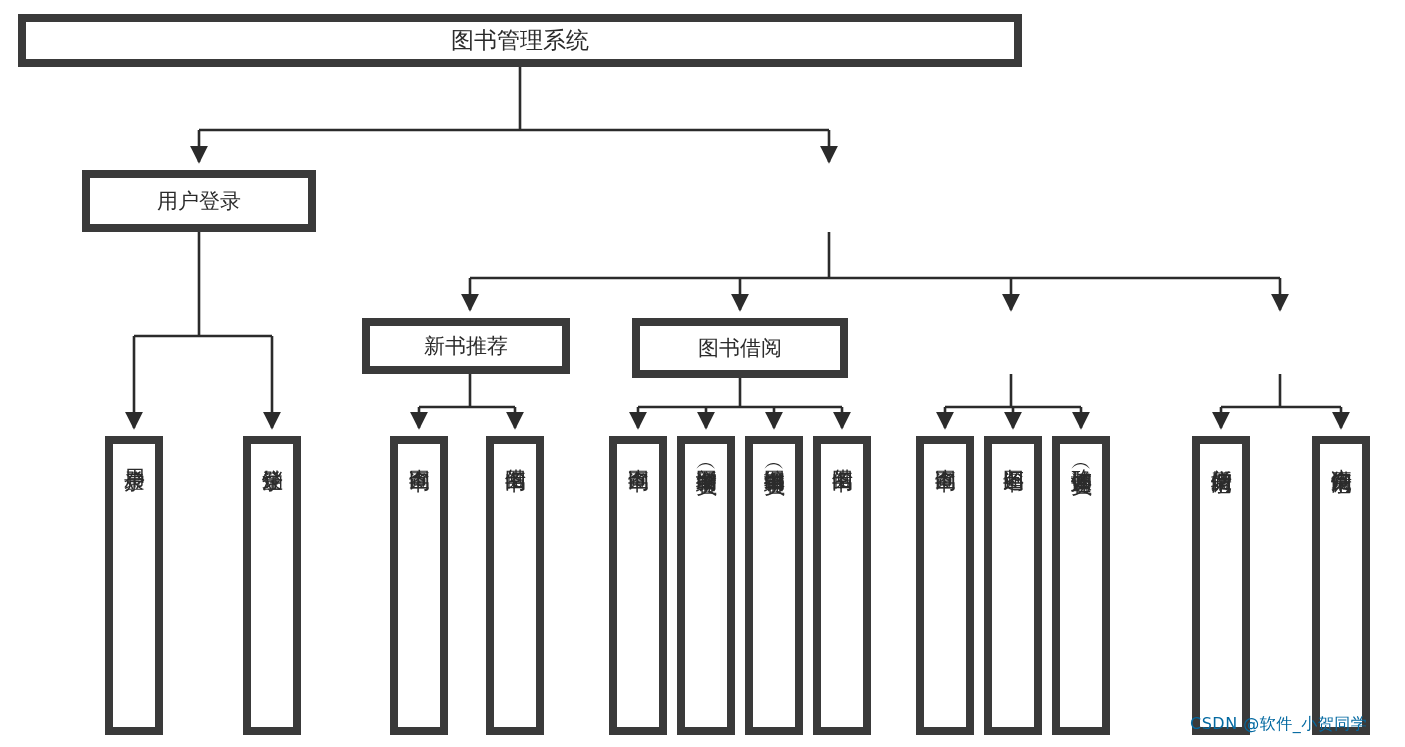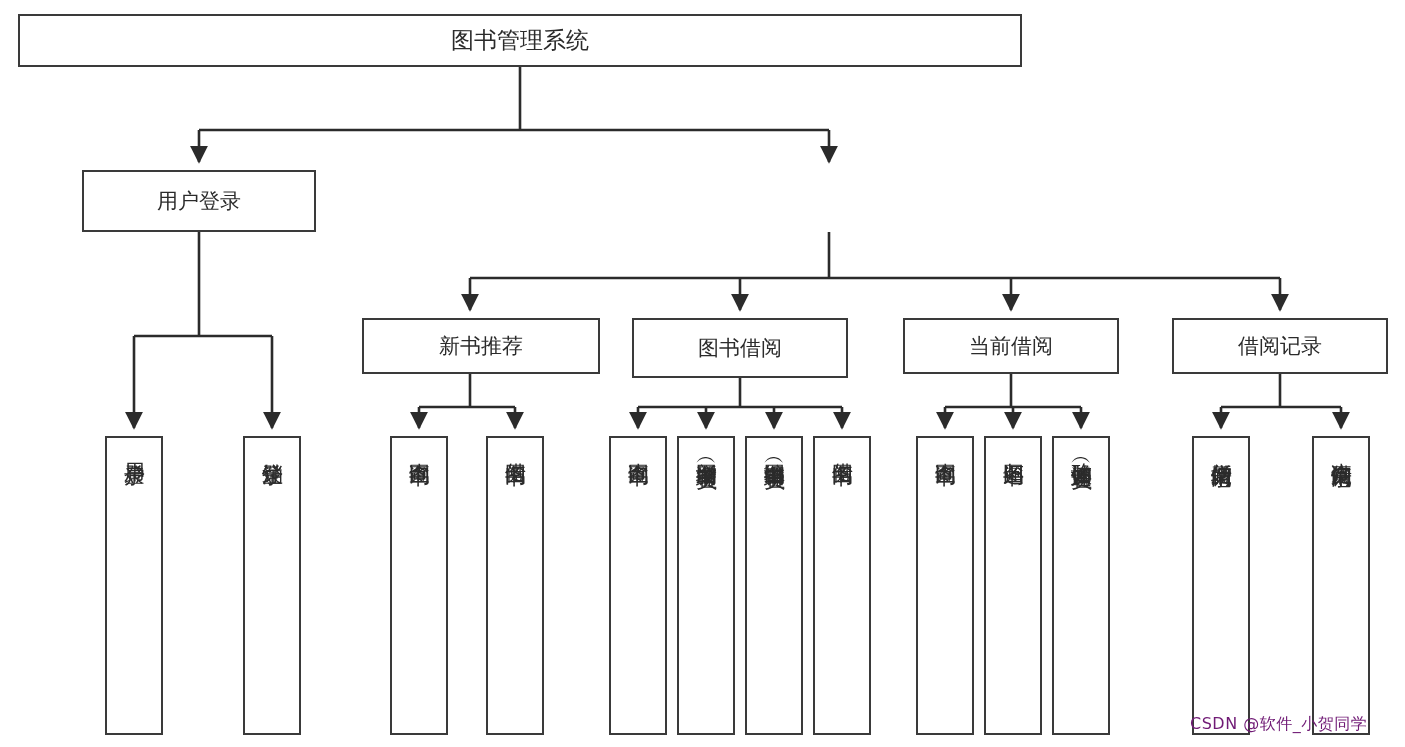--- a/index.html
+++ b/index.html
@@ -22,21 +22,21 @@
     left: 0;
     top: 0;
     width: 1405px;
     height: 747px;
     pointer-events: none;
   }
   .node {
     position: absolute;
     box-sizing: border-box;
     background: #ffffff;
-    border: 2px solid #4d7c0f;
+    border: 8px solid #4d7c0f;
     display: flex;
     align-items: center;
     justify-content: center;
     color: #2b2b2b;
   }
   .node .label {
     display: block;
     text-align: center;
     line-height: 1.18;
   }
@@ -122,31 +122,25 @@
   </svg>
 
   <div class="node root" id="node-root" style="left: 18px; top: 14px; width: 1004px; height: 53px; border-color: rgb(58, 58, 58); background: rgb(255, 255, 255); color: rgb(43, 43, 43);">
     <span class="label">图书管理系统</span>
   </div>
 
   <div class="node branch" id="node-l1-0" style="left: 82px; top: 170px; width: 234px; height: 62px; border-color: rgb(58, 58, 58); background: rgb(255, 255, 255); color: rgb(43, 43, 43);">
     <span class="label">用户登录</span>
   </div>
 
-  <div class="node branch" id="node-l2-0" style="left: 362px; top: 318px; width: 238px; height: 56px; border-color: rgb(58, 58, 58); background: rgb(255, 255, 255); color: rgb(43, 43, 43);">
+  <div class="node branch" id="node-l2-0" style="left: 362px; top: 318px; width: 208px; height: 56px; border-color: rgb(58, 58, 58); background: rgb(255, 255, 255); color: rgb(43, 43, 43);">
     <span class="label">新书推荐</span>
   </div>
   <div class="node branch" id="node-l2-1" style="left: 632px; top: 318px; width: 216px; height: 60px; border-color: rgb(58, 58, 58); background: rgb(255, 255, 255); color: rgb(43, 43, 43);">
     <span class="label">图书借阅</span>
-  </div>
-  <div class="node branch" id="node-l2-2" style="left: 903px; top: 318px; width: 216px; height: 56px; border-color: rgb(58, 58, 58); background: rgb(255, 255, 255); color: rgb(43, 43, 43);">
-    <span class="label">当前借阅</span>
-  </div>
-  <div class="node branch" id="node-l2-3" style="left: 1172px; top: 318px; width: 216px; height: 56px; border-color: rgb(58, 58, 58); background: rgb(255, 255, 255); color: rgb(43, 43, 43);">
-    <span class="label">借阅记录</span>
   </div>
 
   <div class="node leaf" id="node-leaf-0" style="left: 105px; top: 436px; width: 58px; height: 299px; border-color: rgb(58, 58, 58); background: rgb(255, 255, 255); color: rgb(43, 43, 43);">
     <span class="label">用户登录</span>
   </div>
   <div class="node leaf" id="node-leaf-1" style="left: 243px; top: 436px; width: 58px; height: 299px; border-color: rgb(58, 58, 58); background: rgb(255, 255, 255); color: rgb(43, 43, 43);">
     <span class="label">注销登录</span>
   </div>
   <div class="node leaf" id="node-leaf-2" style="left: 390px; top: 436px; width: 58px; height: 299px; border-color: rgb(58, 58, 58); background: rgb(255, 255, 255); color: rgb(43, 43, 43);">
     <span class="label">查询图书</span>
@@ -175,14 +169,14 @@
   <div class="node leaf" id="node-leaf-10" style="left: 1052px; top: 436px; width: 58px; height: 299px; border-color: rgb(58, 58, 58); background: rgb(255, 255, 255); color: rgb(43, 43, 43);">
     <span class="label">确认归还（管理员）</span>
   </div>
   <div class="node leaf" id="node-leaf-11" style="left: 1192px; top: 436px; width: 58px; height: 299px; border-color: rgb(58, 58, 58); background: rgb(255, 255, 255); color: rgb(43, 43, 43);">
     <span class="label">新增借阅记录</span>
   </div>
   <div class="node leaf" id="node-leaf-12" style="left: 1312px; top: 436px; width: 58px; height: 299px; border-color: rgb(58, 58, 58); background: rgb(255, 255, 255); color: rgb(43, 43, 43);">
     <span class="label">查询借阅记录</span>
   </div>
 
-  <div class="watermark" id="watermark" style="left: 1190px; top: 714px; color: #701a75;">CSDN @软件_小贺同学</div>
+  <div class="watermark" id="watermark" style="left: 1190px; top: 714px; color: #0369a1;">CSDN @软件_小贺同学</div>
 </div>
 
 </body></html>

